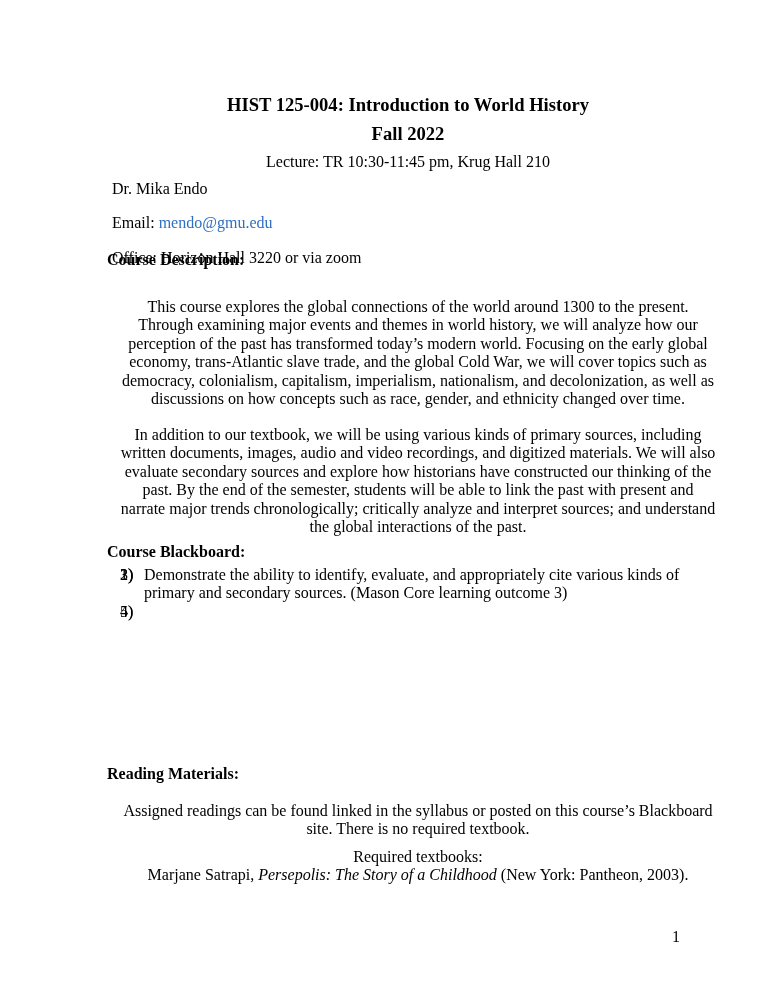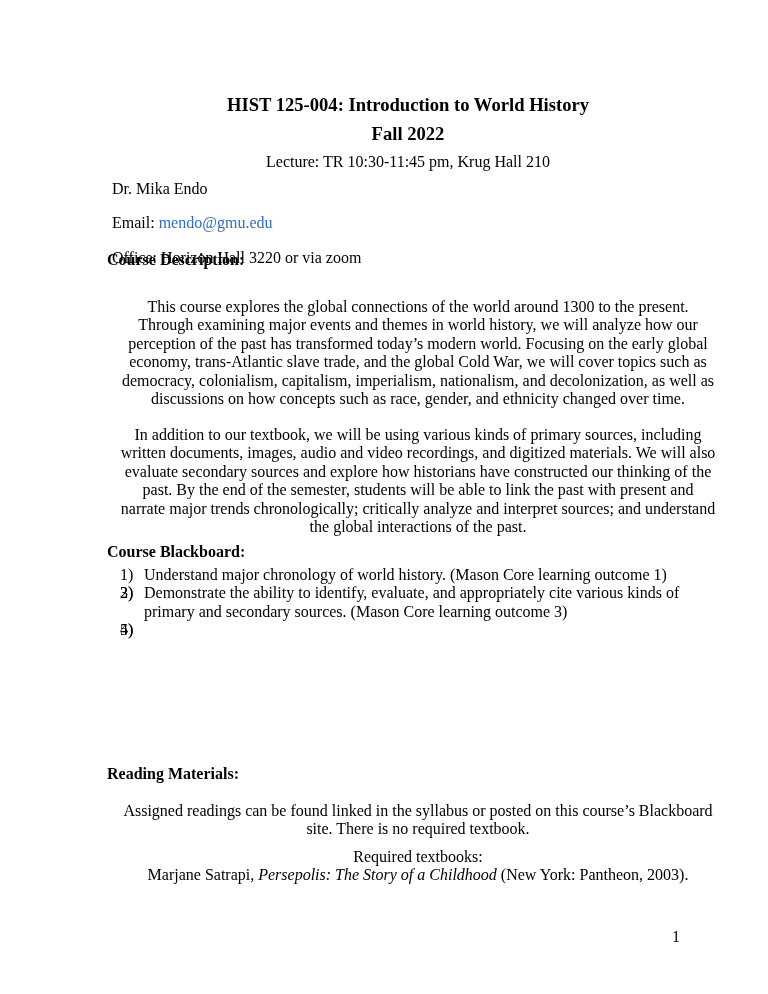--- a/index.html
+++ b/index.html
@@ -116,21 +116,21 @@
 
   <p class="section-heading" style="top:240px;">Course Description:</p>
 
   <p class="para" style="top:290px;">This course explores the global connections of the world around 1300 to the present. Through examining major events and themes in world history, we will analyze how our perception of the past has transformed today’s modern world. Focusing on the early global economy, trans-Atlantic slave trade, and the global Cold War, we will cover topics such as democracy, colonialism, capitalism, imperialism, nationalism, and decolonization, as well as discussions on how concepts such as race, gender, and ethnicity changed over time.</p>
 
   <p class="para" style="top:418px;">In addition to our textbook, we will be using various kinds of primary sources, including written documents, images, audio and video recordings, and digitized materials. We will also evaluate secondary sources and explore how historians have constructed our thinking of the past. By the end of the semester, students will be able to link the past with present and narrate major trends chronologically; critically analyze and interpret sources; and understand the global interactions of the past.</p>
 
   <p class="section-heading" style="top:532px;">Course Blackboard:</p>
 
   <ol class="objectives">
-    <li><span class="num">1)</span><span>Understand major chronology of world history. (Mason Core learning outcome 1)</span></li>
+    <li><span class="num">1)</span></li>
     <li><span class="num">2)</span></li>
     <li><span class="num">3)</span><span>Demonstrate the ability to identify, evaluate, and appropriately cite various kinds of primary and secondary sources. (Mason Core learning outcome 3)</span></li>
     <li><span class="num">4)</span></li>
     <li><span class="num">5)</span></li>
   </ol>
 
   <p class="section-heading" style="top:754px;">Reading Materials:</p>
 
   <p class="para" style="top:794px;">Assigned readings can be found linked in the syllabus or posted on this course’s Blackboard site. There is no required textbook.</p>
 

